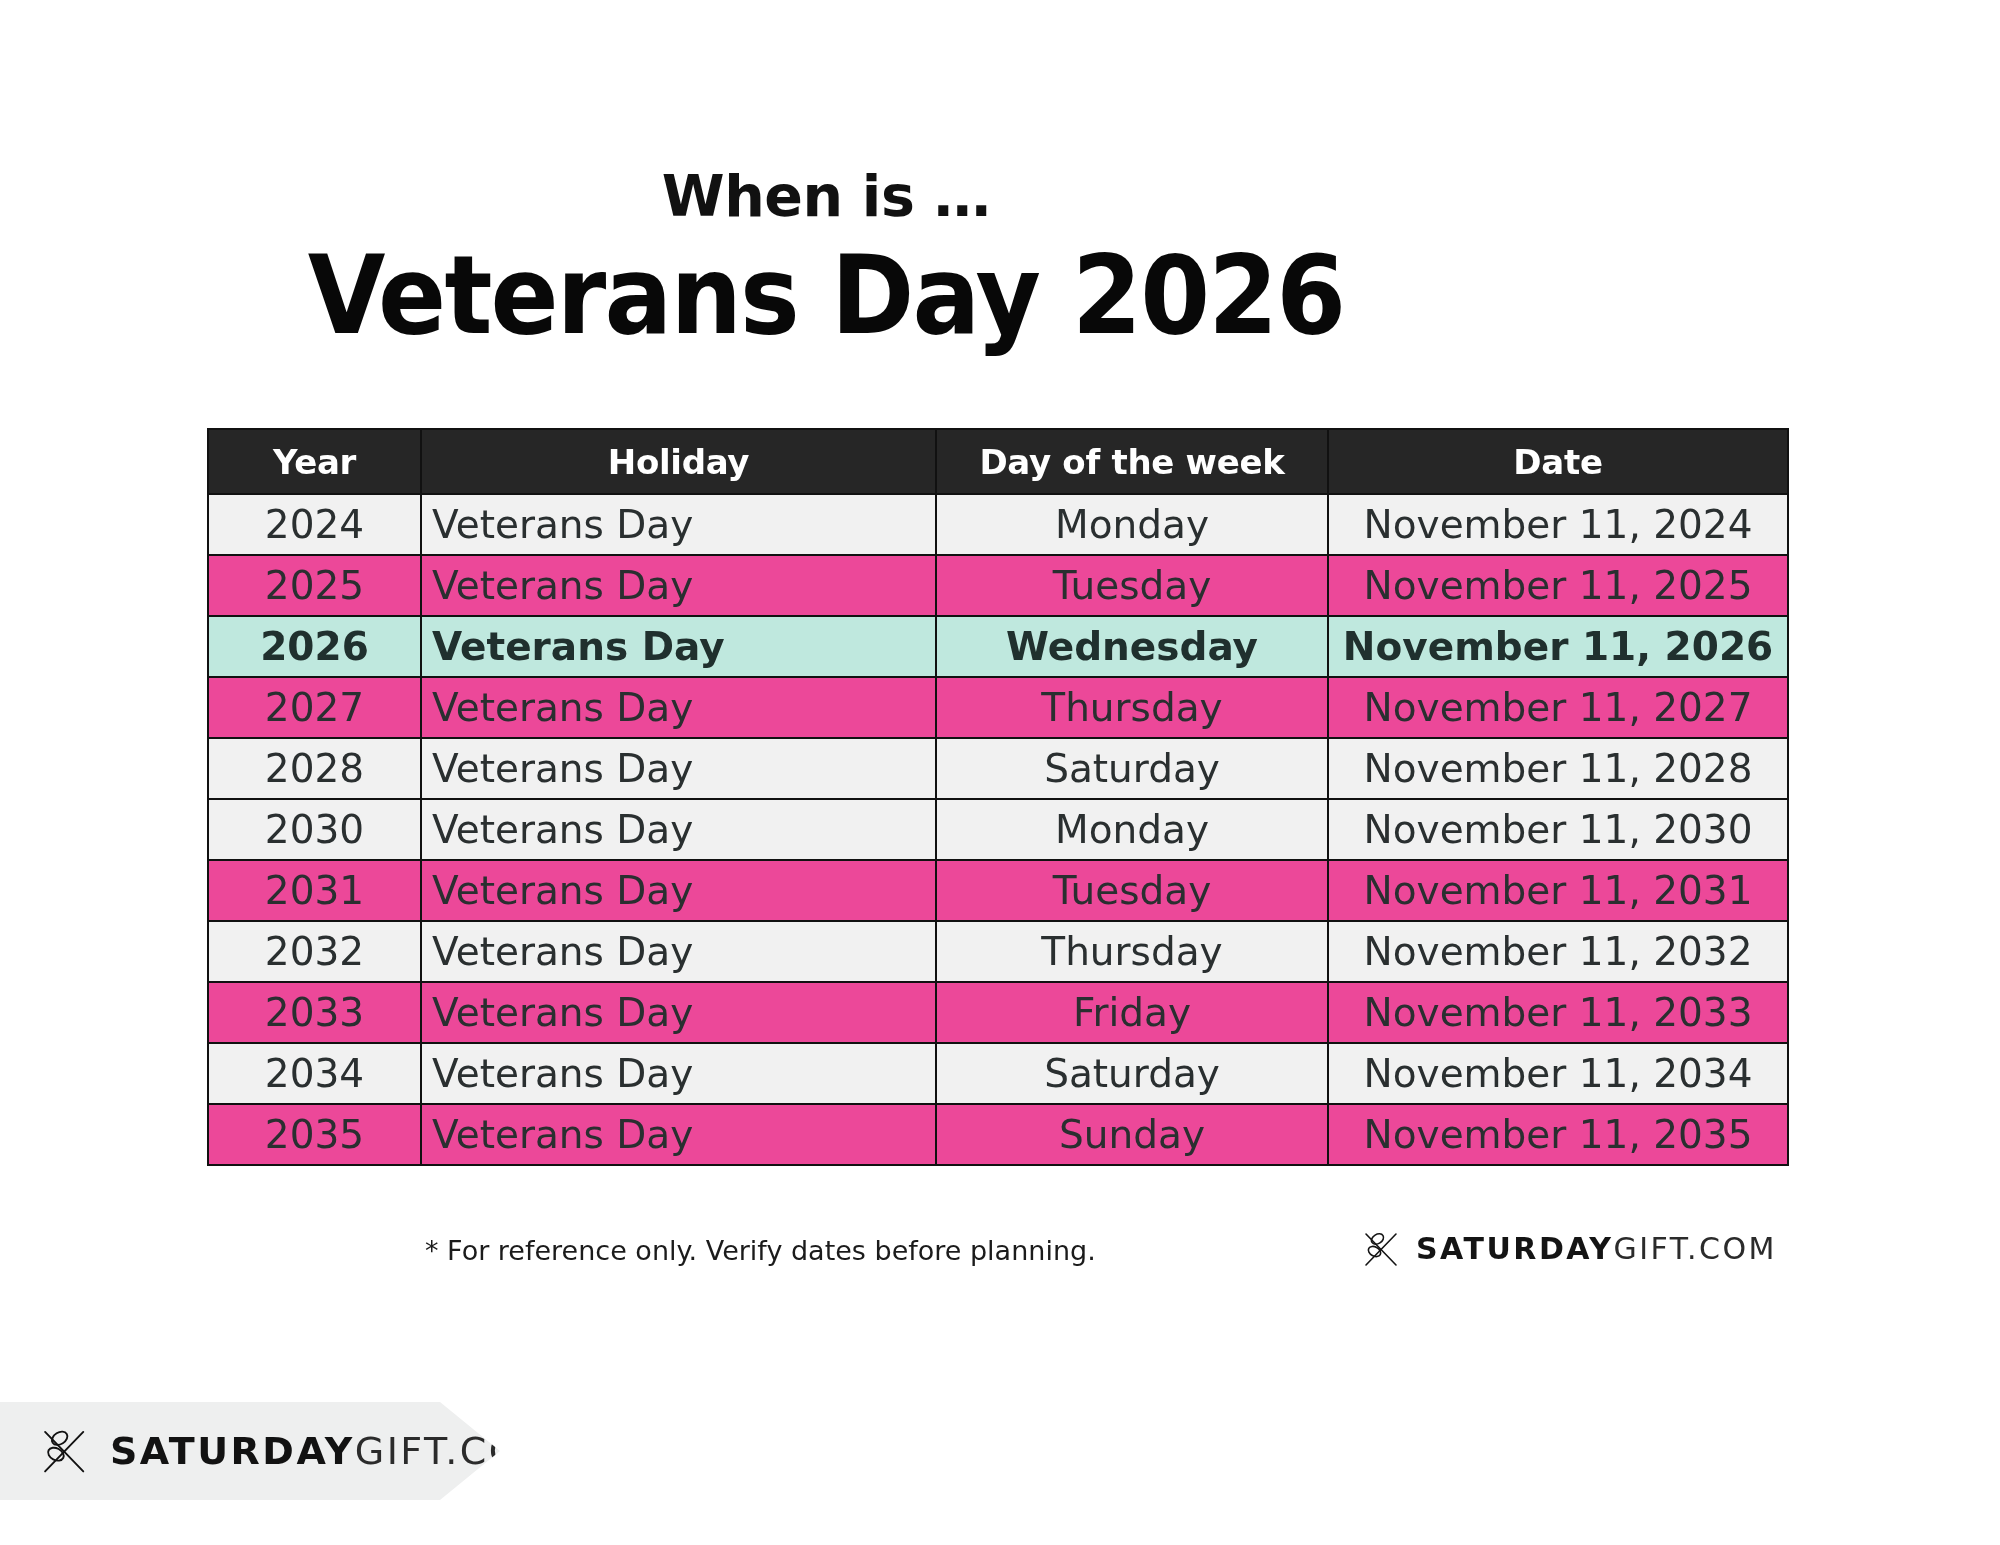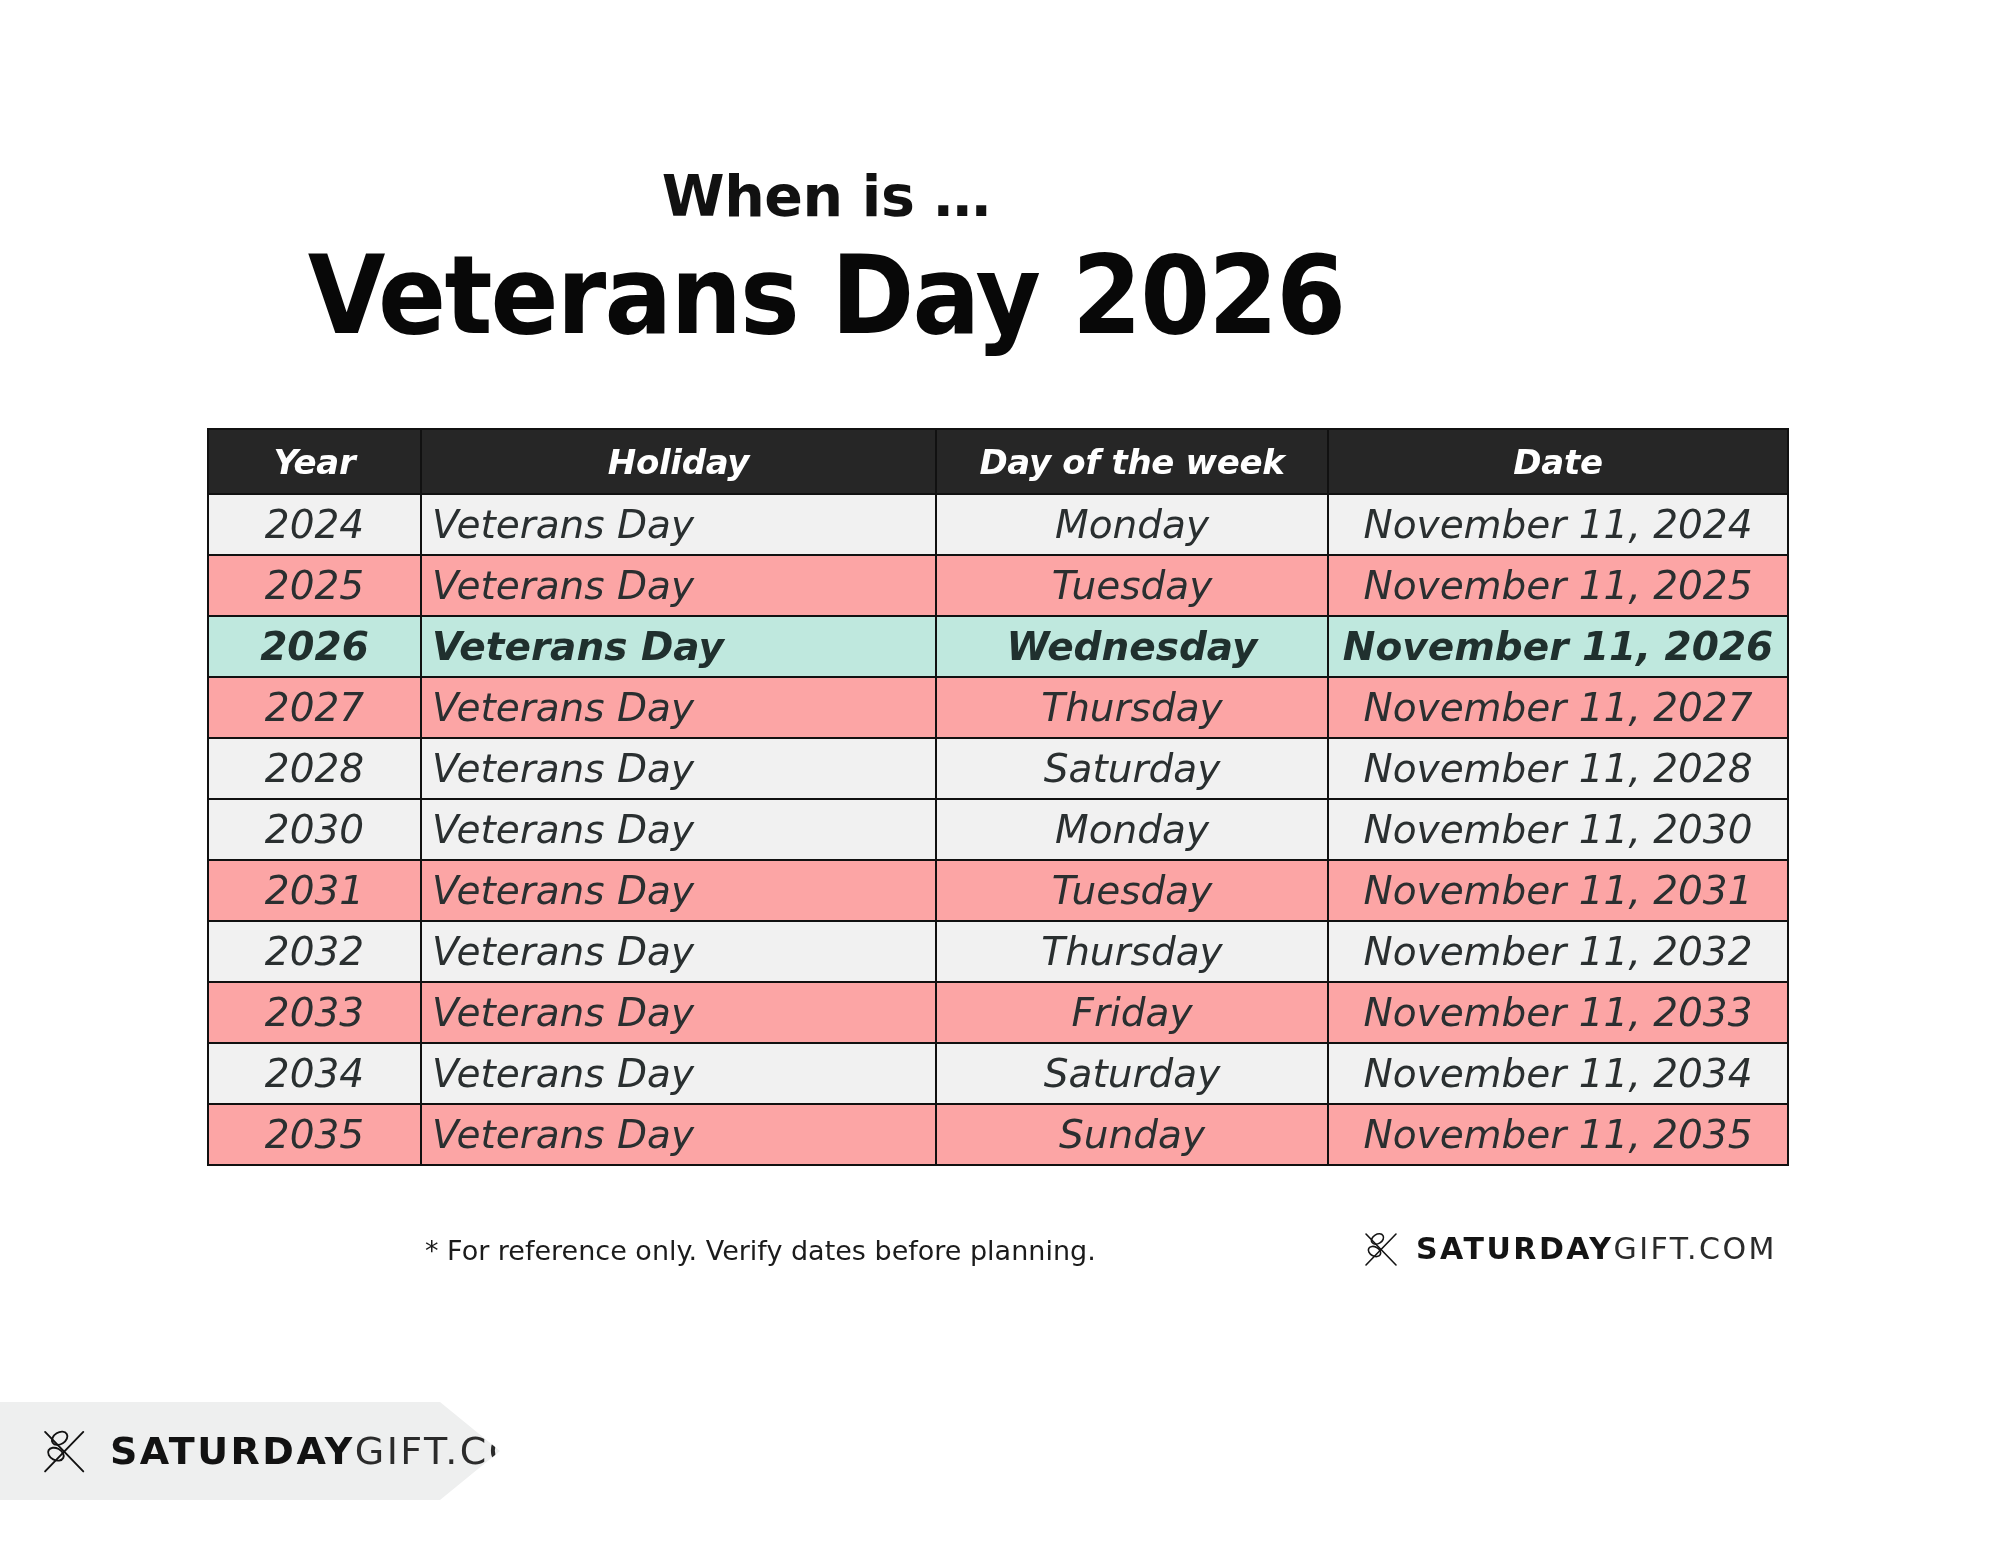--- a/index.html
+++ b/index.html
@@ -44,21 +44,20 @@
     margin: 14px 0 0 0;
     transform: scaleX(0.93);
   }
 
   
   .table-wrap {
     position: absolute;
     left: 207px;
     top: 428px;
     width: 1580px;
-    font-style: italic;
   }
   table.cal {
     width: 100%;
     border-collapse: collapse;
     table-layout: fixed;
     font-family: "DejaVu Sans", sans-serif;
   }
   table.cal th, table.cal td {
     border: 2px solid #111111;
     height: 61px;
@@ -84,21 +83,21 @@
   .col-holiday{ width: 515px; }
   .col-dow    { width: 392px; }
   .col-date   { width: 460px; }
 
   td.c-year    { text-align: center; }
   td.c-holiday { text-align: left; padding-left: 16px; }
   td.c-dow     { text-align: center; }
   td.c-date    { text-align: center; }
 
   tr.alt td { background: #f1f1f1; }
-  tr.plain td { background: #fca5a5; }
+  tr.plain td { background: #ec4899; }
   tr.hl td {
     background: #bfe8de;
     font-weight: 700;
     color: #20302e;
   }
 
   
   .table-footer {
     position: absolute;
     left: 207px;

